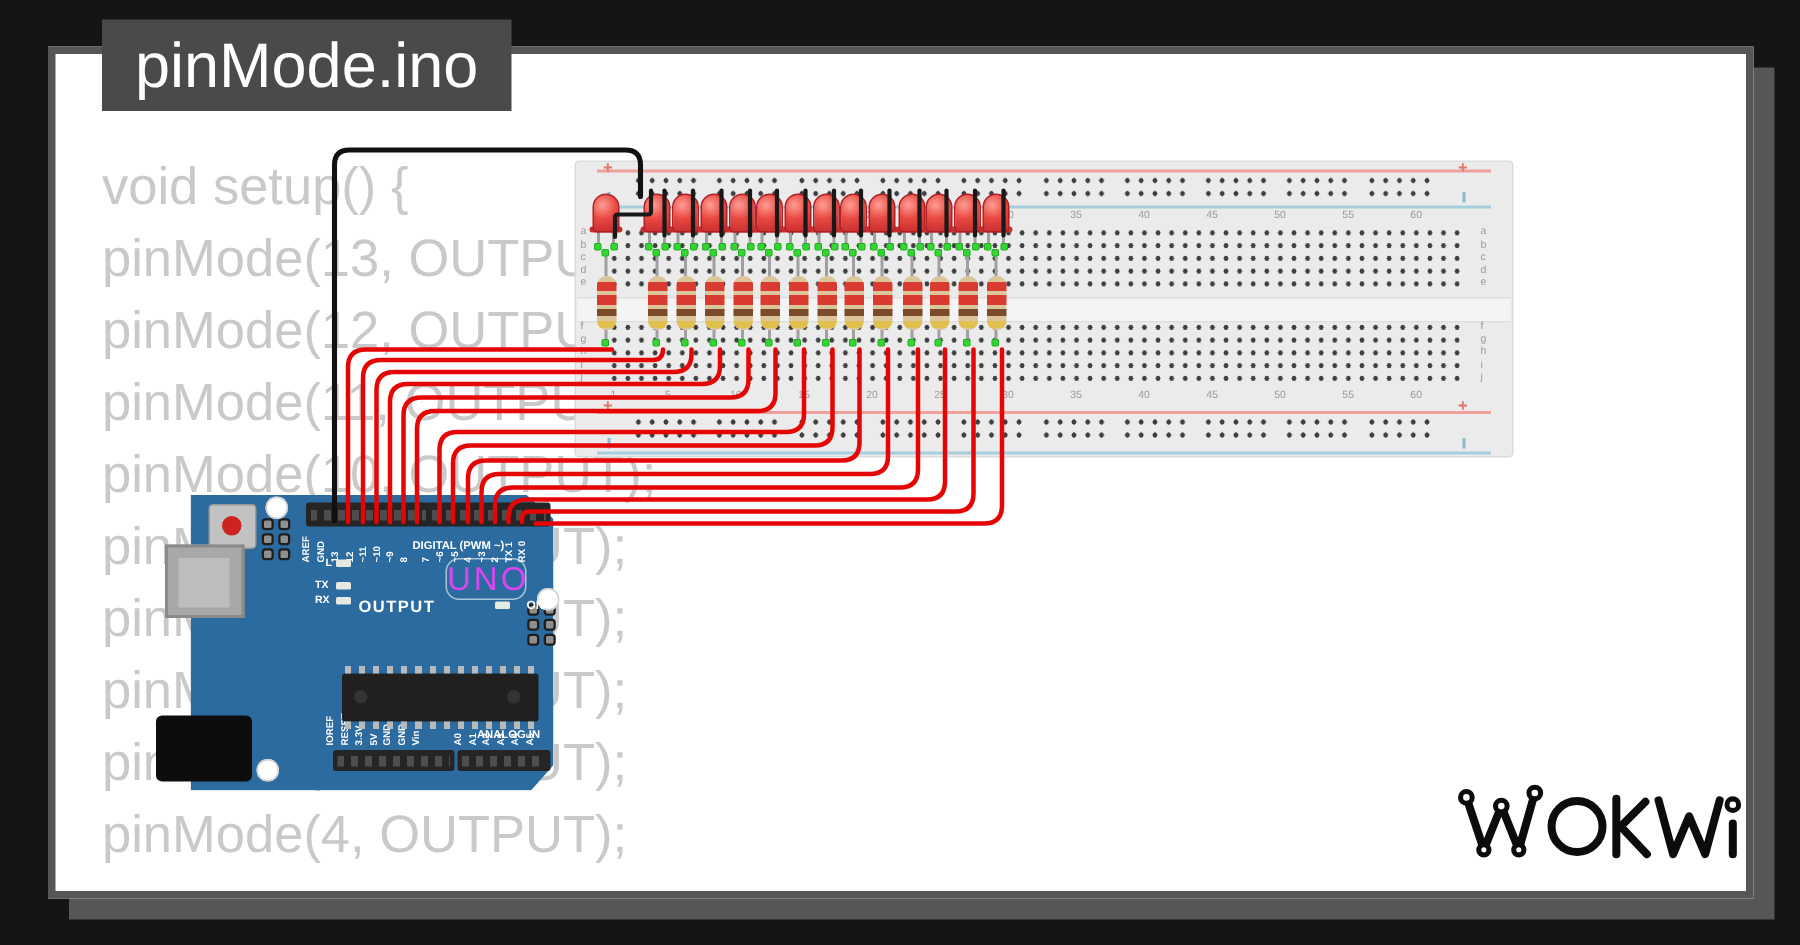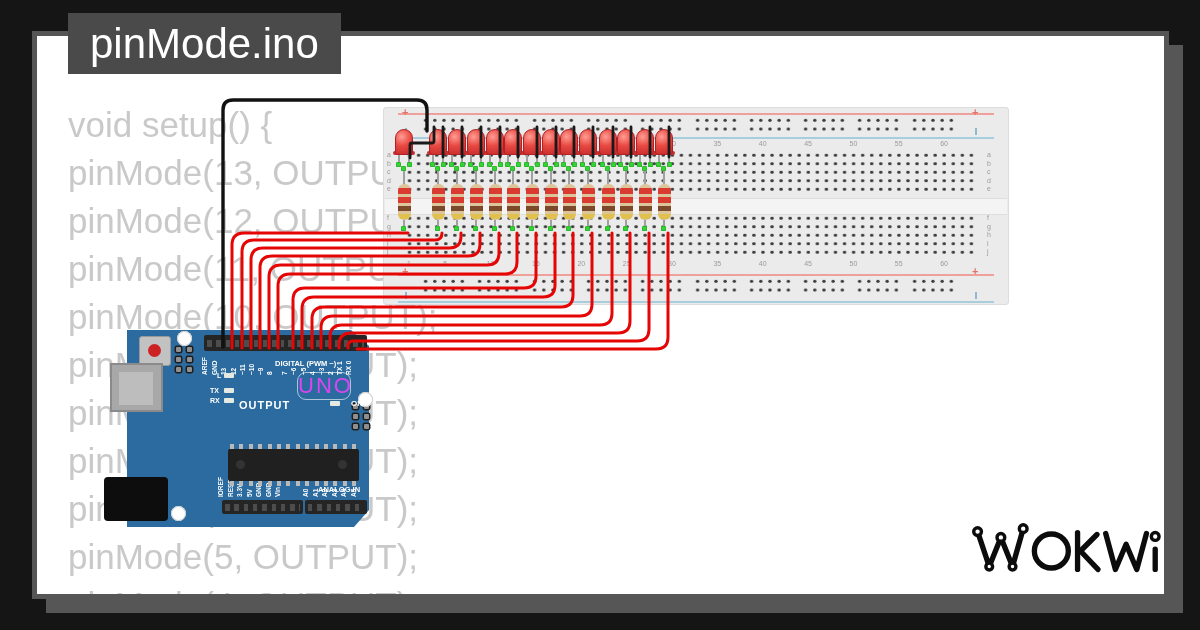--- a/index.html
+++ b/index.html
@@ -55,21 +55,20 @@
 <div id="code-clip">
     <div class="code-line" style="color: rgb(201, 201, 201);">void setup() {</div>
     <div class="code-line" style="color: rgb(201, 201, 201);">pinMode(13, OUTPUT);</div>
     <div class="code-line" style="color: rgb(201, 201, 201);">pinMode(12, OUTPUT);</div>
     <div class="code-line" style="color: rgb(201, 201, 201);">pinMode(11, OUTPUT);</div>
     <div class="code-line" style="color: rgb(201, 201, 201);">pinMode(10, OUTPUT);</div>
     <div class="code-line" style="color: rgb(201, 201, 201);">pinMode(9, OUTPUT);</div>
     <div class="code-line" style="color: rgb(201, 201, 201);">pinMode(8, OUTPUT);</div>
     <div class="code-line" style="color: rgb(201, 201, 201);">pinMode(7, OUTPUT);</div>
     <div class="code-line" style="color: rgb(201, 201, 201);">pinMode(6, OUTPUT);</div>
-    <div class="code-line" style="color: rgb(201, 201, 201);">pinMode(5, OUTPUT);</div>
     <div class="code-line" style="color: rgb(201, 201, 201);">pinMode(4, OUTPUT);</div>
   </div>
 
 <div id="file-tab" style="background: rgb(74, 74, 74); color: rgb(255, 255, 255);">pinMode.ino</div>
 
 <div id="breadboard" style="background: rgb(235, 235, 235);">
     <div class="bb-line" style="top: 5px; background: rgb(240, 160, 154);"></div>
     <div class="bb-line" style="top: 29px; background: rgb(168, 205, 221);"></div>
     <div class="bb-line" style="top: 166px; background: rgb(240, 160, 154);"></div>
     <div class="bb-line" style="top: 193px; background: rgb(168, 205, 221);"></div>

